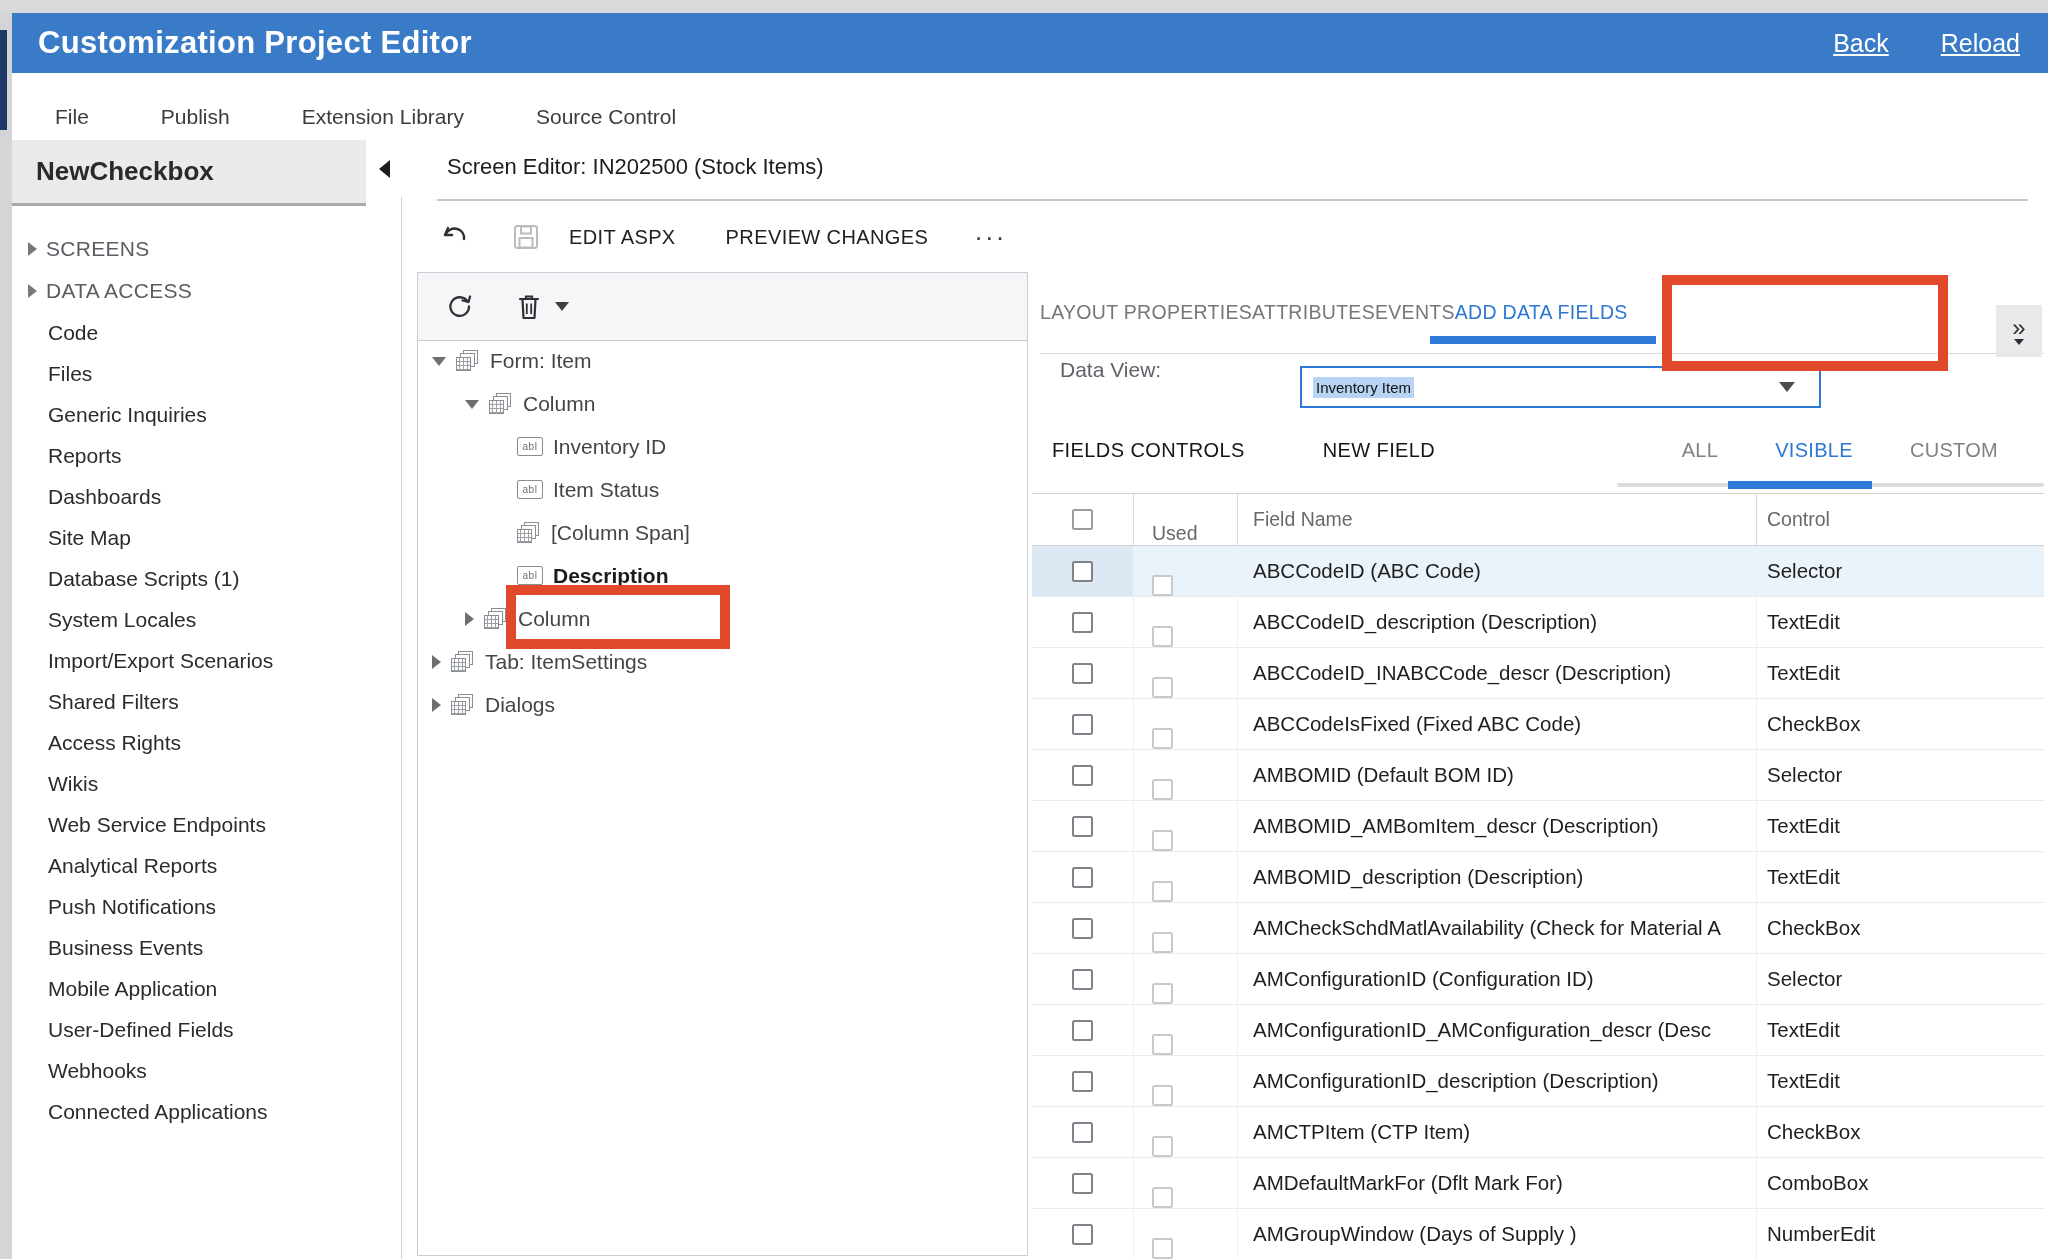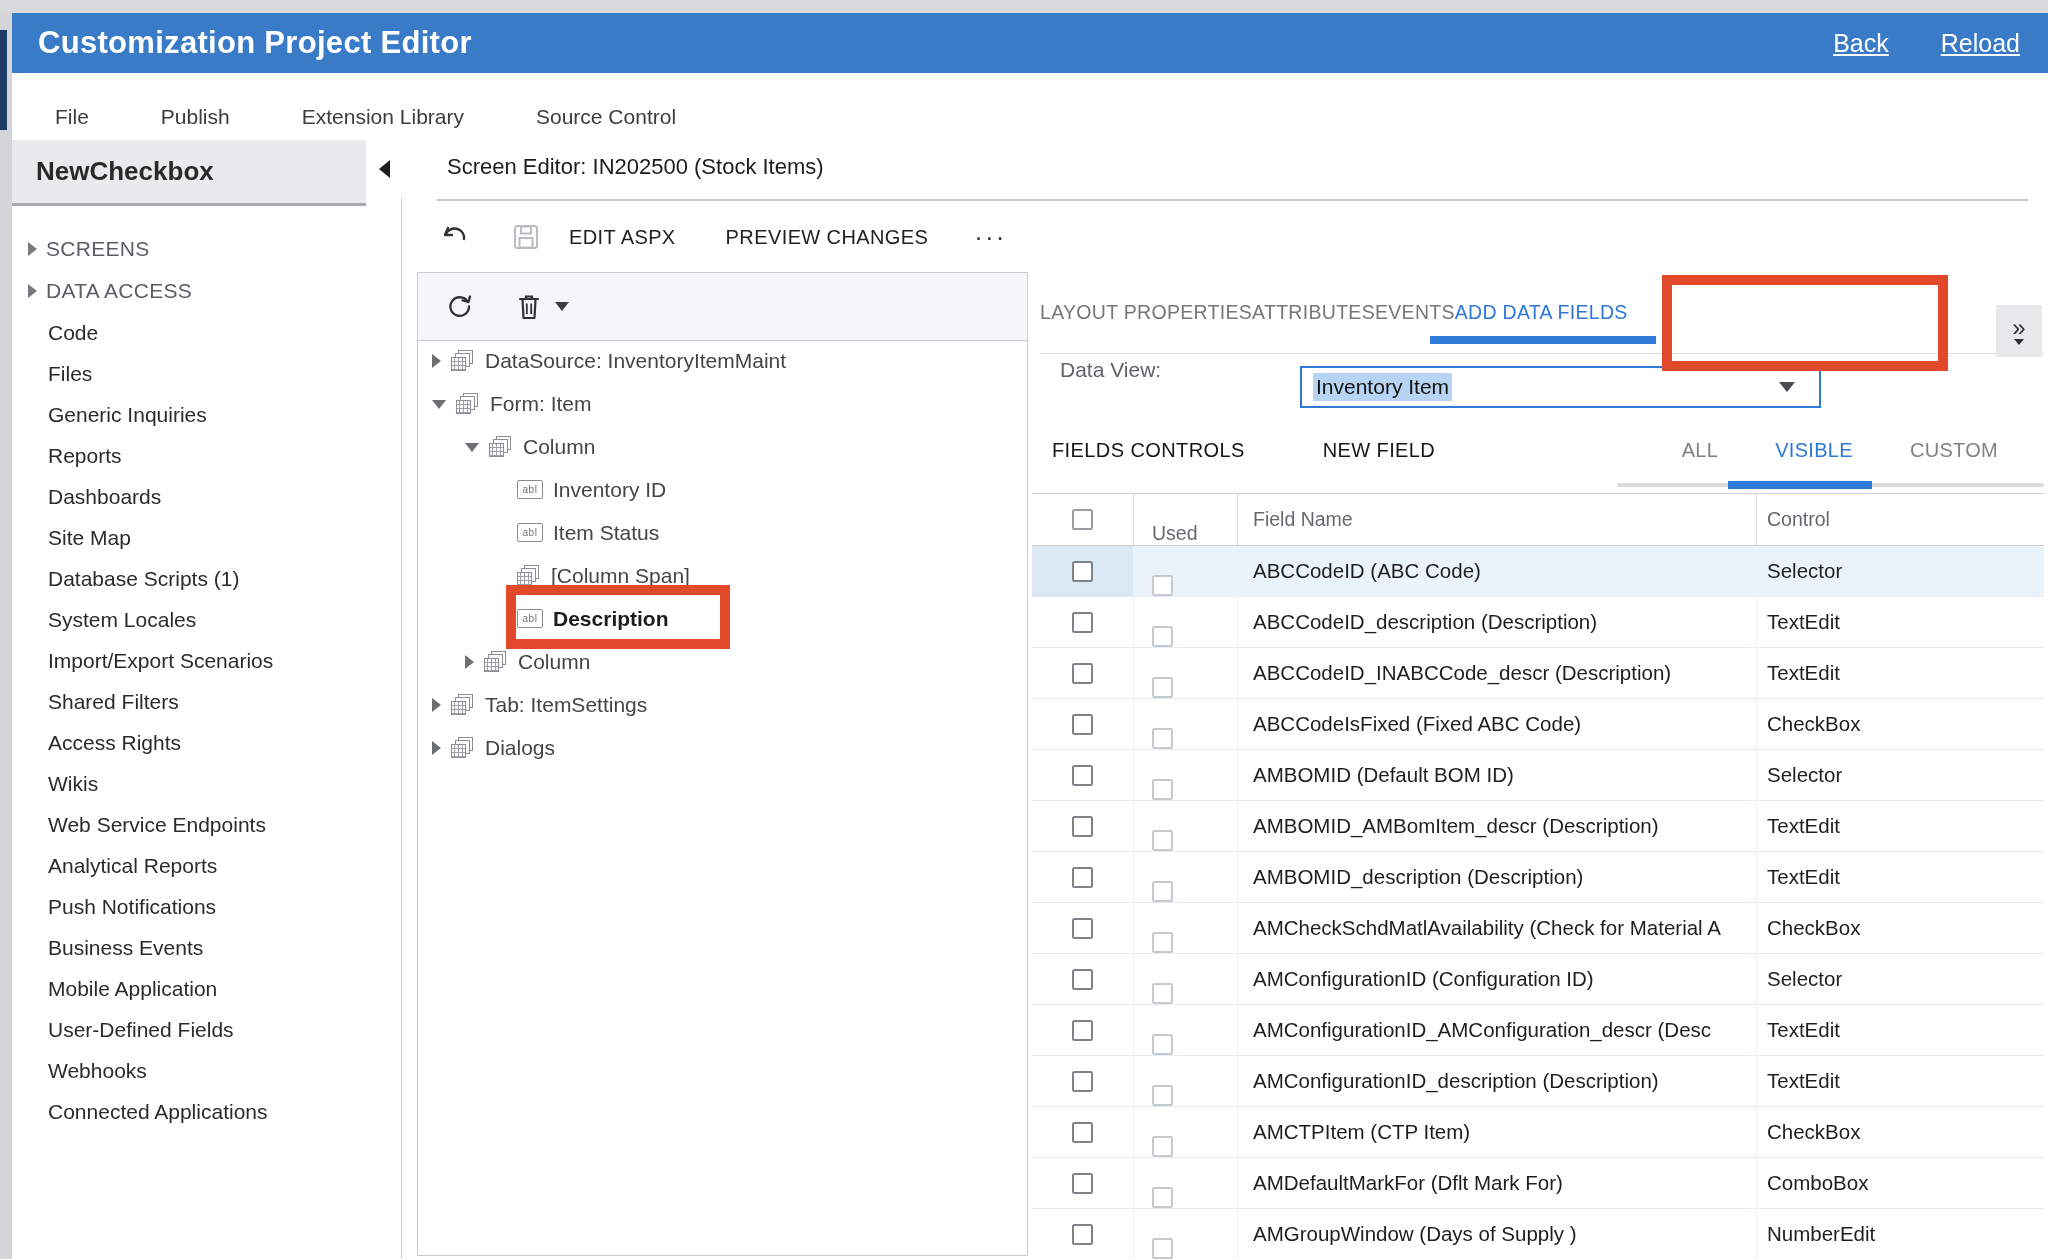--- a/index.html
+++ b/index.html
@@ -106,21 +106,21 @@
   #expand-btn .chev { font-size:24px; color:#2e3033; line-height:20px; }
   .tri-down-xs { width:0; height:0; border-left:5px solid transparent; border-right:5px solid transparent;
                  border-top:6px solid #2e3033; margin-top:1px; }
 
   #dataview-row { position:absolute; left:28px; top:86px; width:980px; height:56px;
                   display:flex; align-items:flex-start; }
   #dataview-label { font-size:21px; color:#5f6368; }
   #dataview-combo { position:absolute; left:240px; top:8px; width:521px; height:42px;
                     border:2px solid #2e7ad6; background:#fff; display:flex; align-items:center;
                     cursor:pointer; }
-  #dataview-value { font-size:21px; color:#111; margin-left:11px; background:#b7d4f4; padding:2px 3px; }
+  #dataview-value { font-size:15px; color:#111; margin-left:11px; background:#b7d4f4; padding:2px 3px; }
   #dataview-caret { position:absolute; right:24px; width:0; height:0;
                     border-left:8px solid transparent; border-right:8px solid transparent;
                     border-top:10px solid #4a4d50; }
 
   #actions-row { position:absolute; left:0; top:146px; width:1016px; height:64px;
                  display:flex; align-items:center; }
   .action-btn { font-size:20px; color:#161616; letter-spacing:.4px; cursor:pointer; flex:none; }
   #create-controls-btn { margin-left:20px; }
   #new-field-btn { margin-left:78px; }
   #filter-tabs { margin-left:auto; margin-right:50px; display:flex; gap:57px; align-items:center; }
@@ -280,32 +280,20 @@
         <path d="M3 6 H21" stroke="#2f3134" stroke-width="2.2" stroke-linecap="round"></path>
         <path d="M9 6 V3.5 H15 V6" fill="none" stroke="#2f3134" stroke-width="2.2"></path>
         <path d="M5.5 6.5 L6.5 25 H17.5 L18.5 6.5" fill="none" stroke="#2f3134" stroke-width="2.2" stroke-linejoin="round"></path>
         <path d="M9.8 10.5 V21 M14.2 10.5 V21" stroke="#2f3134" stroke-width="1.8"></path>
       </svg>
       <span class="tri-down-sm"></span>
     </div>
   </div>
   <div id="tree-nodes">
 
-      <div class="tree-row" style="padding-left: 14px;">
-
-        <span class="tree-arrow-right"></span>
-
-        <span class="icon-container">
-          <i class="b1"></i>
-          <i class="b2"></i>
-          <i class="b3"></i>
-        </span>
-
-        <span class="tree-label">DataSource: InventoryItemMaint</span>
-      </div>
 
       <div class="tree-row" style="padding-left: 14px;">
         <span class="tree-arrow-down"></span>
 
         <span class="icon-container">
           <i class="b1"></i>
           <i class="b2"></i>
           <i class="b3"></i>
         </span>
 

